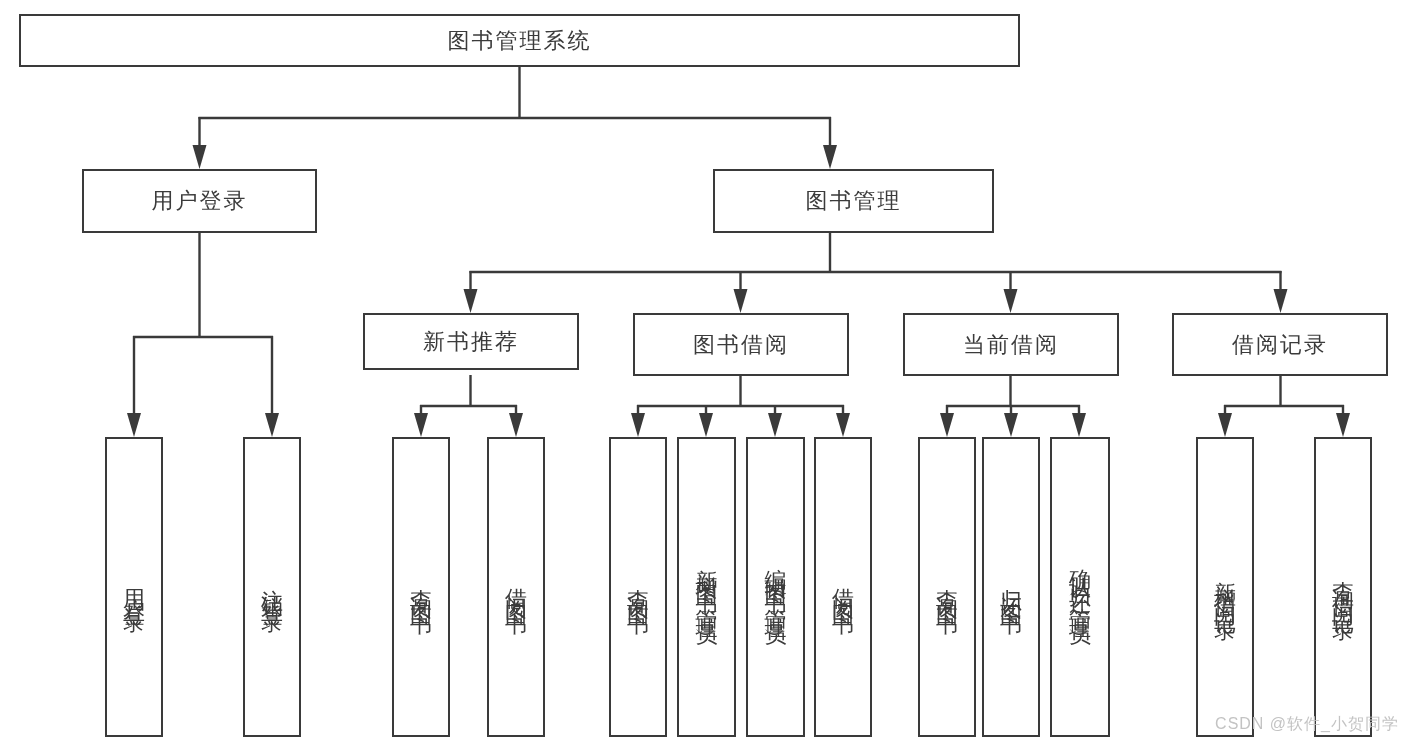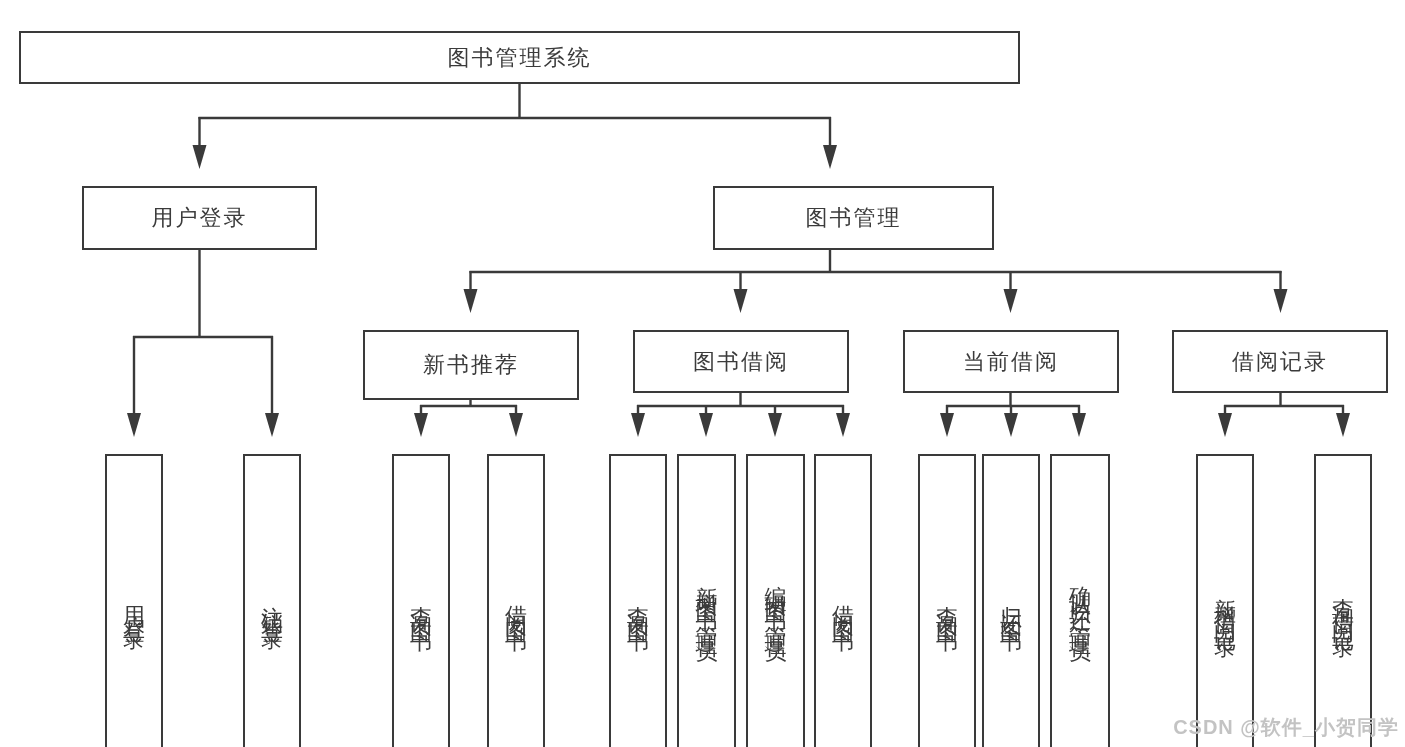--- a/index.html
+++ b/index.html
@@ -36,38 +36,36 @@
     border: 2px solid #3a3a3a;
     background: #ffffff;
     color: #3b3b3b;
     display: flex;
     align-items: center;
     justify-content: center;
     font-size: 22px;
     letter-spacing: 2px;
     z-index: 2;
     white-space: nowrap;
-    margin-top: 17px;
   }
   .node.leaf {
     writing-mode: vertical-rl;
     text-orientation: mixed;
     letter-spacing: 8px;
     line-height: 1;
     white-space: normal;
   }
   .watermark {
     position: absolute;
     right: 6px;
     top: 714px;
-    font-size: 20px;
+    font-size: 16px;
     letter-spacing: 1px;
     color: #c3c3c3;
     z-index: 3;
-    font-weight: bold;
   }
 </style>
 </head>
 <body>
 
 <div class="stage">
 
   <svg class="wires" width="1405" height="747">
     <g>
       <path d="M519.5 66 V118"></path>
@@ -135,21 +133,21 @@
       <polygon points="1225,437 1218,413 1232,413"></polygon>
       <polygon points="1343,437 1336,413 1350,413"></polygon>
     </g>
   </svg>
 
   <div class="node" style="left:19px;top:14px;width:1001px;height:53px">图书管理系统</div>
 
   <div class="node" style="left:82px;top:169px;width:235px;height:64px">用户登录</div>
   <div class="node" style="left:713px;top:169px;width:281px;height:64px">图书管理</div>
 
-  <div class="node" style="left:363px;top:313px;width:216px;height:70px">新书推荐</div>
+  <div class="node" style="left:363px;top:313px;width:216px;height:57px">新书推荐</div>
   <div class="node" style="left:633px;top:313px;width:216px;height:63px">图书借阅</div>
   <div class="node" style="left:903px;top:313px;width:216px;height:63px">当前借阅</div>
   <div class="node" style="left:1172px;top:313px;width:216px;height:63px">借阅记录</div>
 
   <div class="node leaf" style="left:105px;top:437px;width:58px;height:300px">用户登录</div>
   <div class="node leaf" style="left:243px;top:437px;width:58px;height:300px">注销登录</div>
 
   <div class="node leaf" style="left:392px;top:437px;width:58px;height:300px">查询图书</div>
   <div class="node leaf" style="left:487px;top:437px;width:58px;height:300px">借阅图书</div>
 

